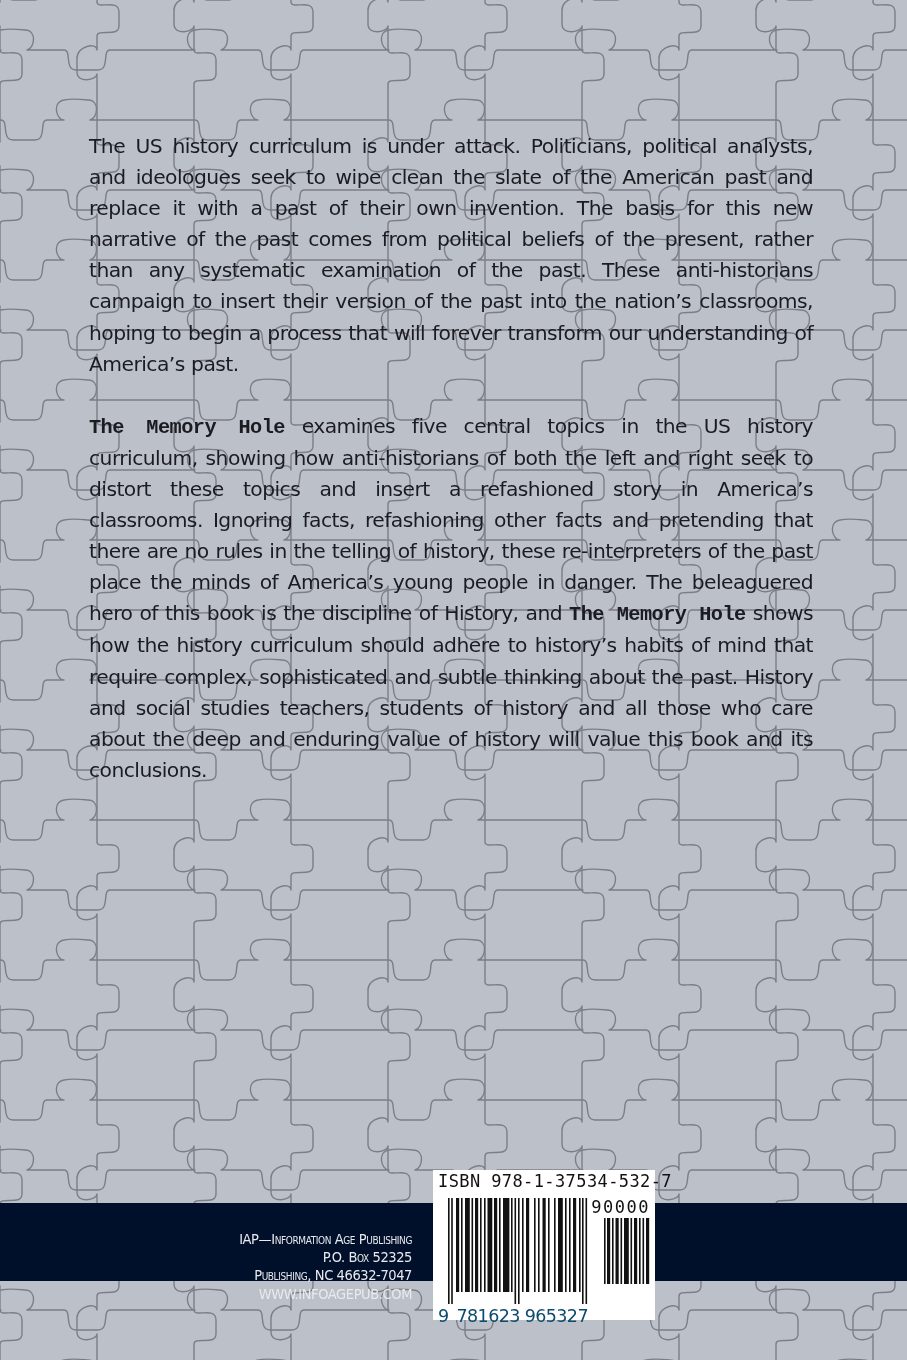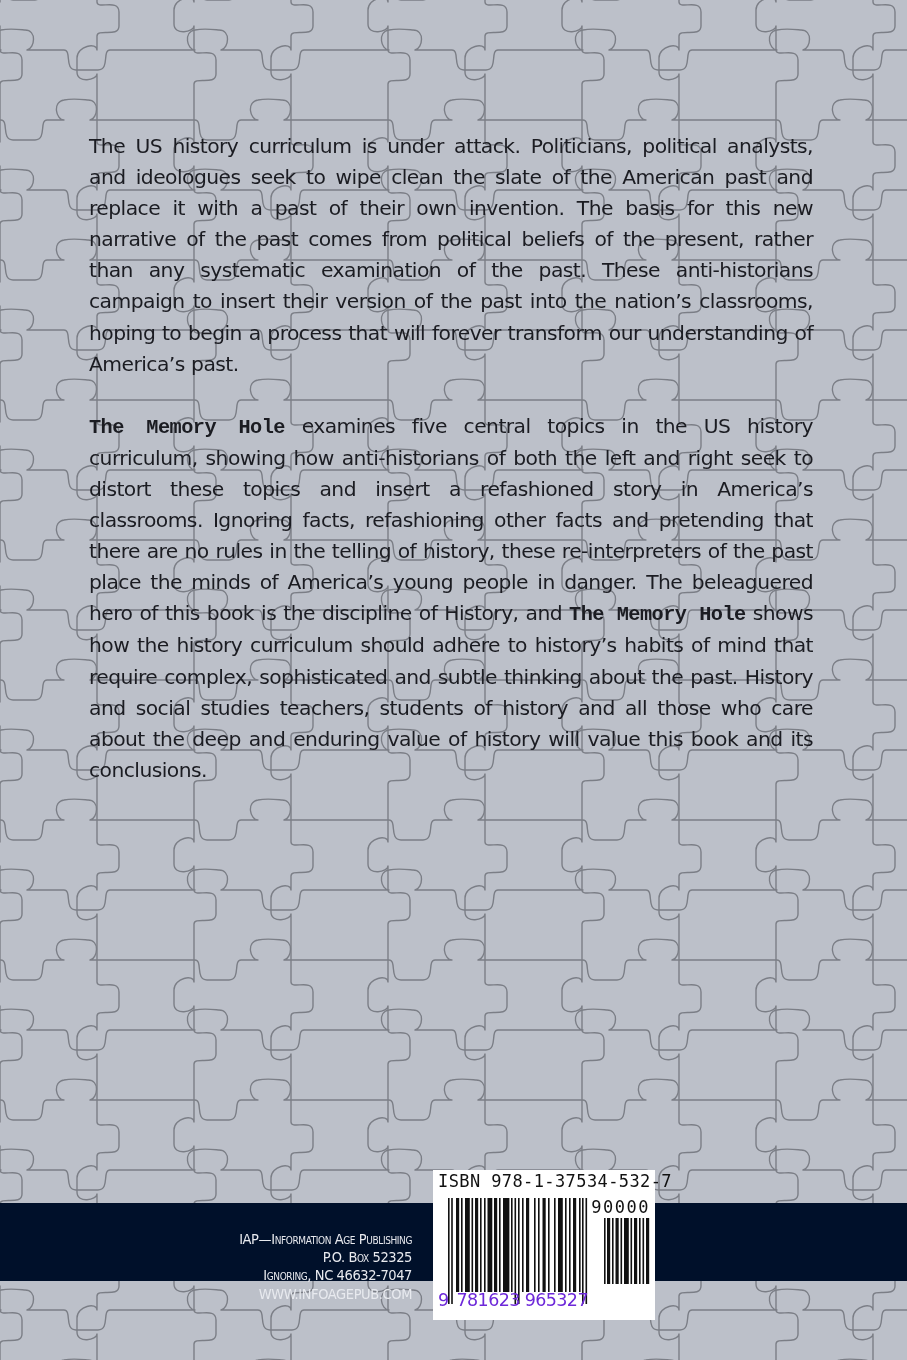--- a/index.html
+++ b/index.html
@@ -108,24 +108,24 @@
     top: 28px;
   }
   .bars-addon {
     position: absolute;
     left: 171px;
     top: 48px;
   }
   .ean-digits {
     position: absolute;
     left: 5px;
-    top: 120px;
+    top: 136px;
     font-family: "DejaVu Sans", sans-serif;
     font-size: 17.5px;
-    color: #6d28d9;
+    color: #0c4a6e;
     white-space: nowrap;
     letter-spacing: -0.6px;
   }
   .ean-digits .first {
     margin-right: 8px;
   }
 </style>
 </head>
 <body>
 
@@ -152,21 +152,21 @@
 <div class="blurb">
   <p>The US history curriculum is under attack. Politicians, political analysts, and ideologues seek to wipe clean the slate of the American past and replace it with a past of their own invention. The basis for this new narrative of the past comes from political beliefs of the present, rather than any systematic examination of the past. These anti-historians campaign to insert their version of the past into the nation’s classrooms, hoping to begin a process that will forever transform our understanding of America’s past.</p>
   <p><b>The Memory Hole</b><span> examines five central topics in the US history curriculum, showing how anti-historians of both the left and right seek to distort these topics and insert a refashioned story in America’s classrooms. Ignoring facts, refashioning other facts and pretending that there are no rules in the telling of history, these re-interpreters of the past place the minds of America’s young people in danger. The beleaguered hero of this book is the discipline of History, and </span><b>The Memory Hole</b><span> shows how the history curriculum should adhere to history’s habits of mind that require complex, sophisticated and subtle thinking about the past. History and social studies teachers, students of history and all those who care about the deep and enduring value of history will value this book and its conclusions.</span></p>
 </div>
 
 <div class="band"></div>
 
 <div class="publisher">
   <div><span>IAP—</span><span class="sc">Information Age Publishing</span></div>
   <div><span>P.O. </span><span class="sc">Box</span><span> 52325</span></div>
-  <div><span class="sc">Ignoring</span><span>, NC 46632-7047</span></div>
+  <div><span class="sc">Publishing</span><span>, NC 46632-7047</span></div>
   <div>WWW.INFOAGEPUB.COM</div>
 </div>
 
 <div class="barcode-box">
   <div class="isbn-text">ISBN 978-1-37534-532-7</div>
   <div class="addon-text">90000</div>
 
   <svg class="bars-main" width="150" height="106" xmlns="http://www.w3.org/2000/svg">
     <g fill="#111">
 

